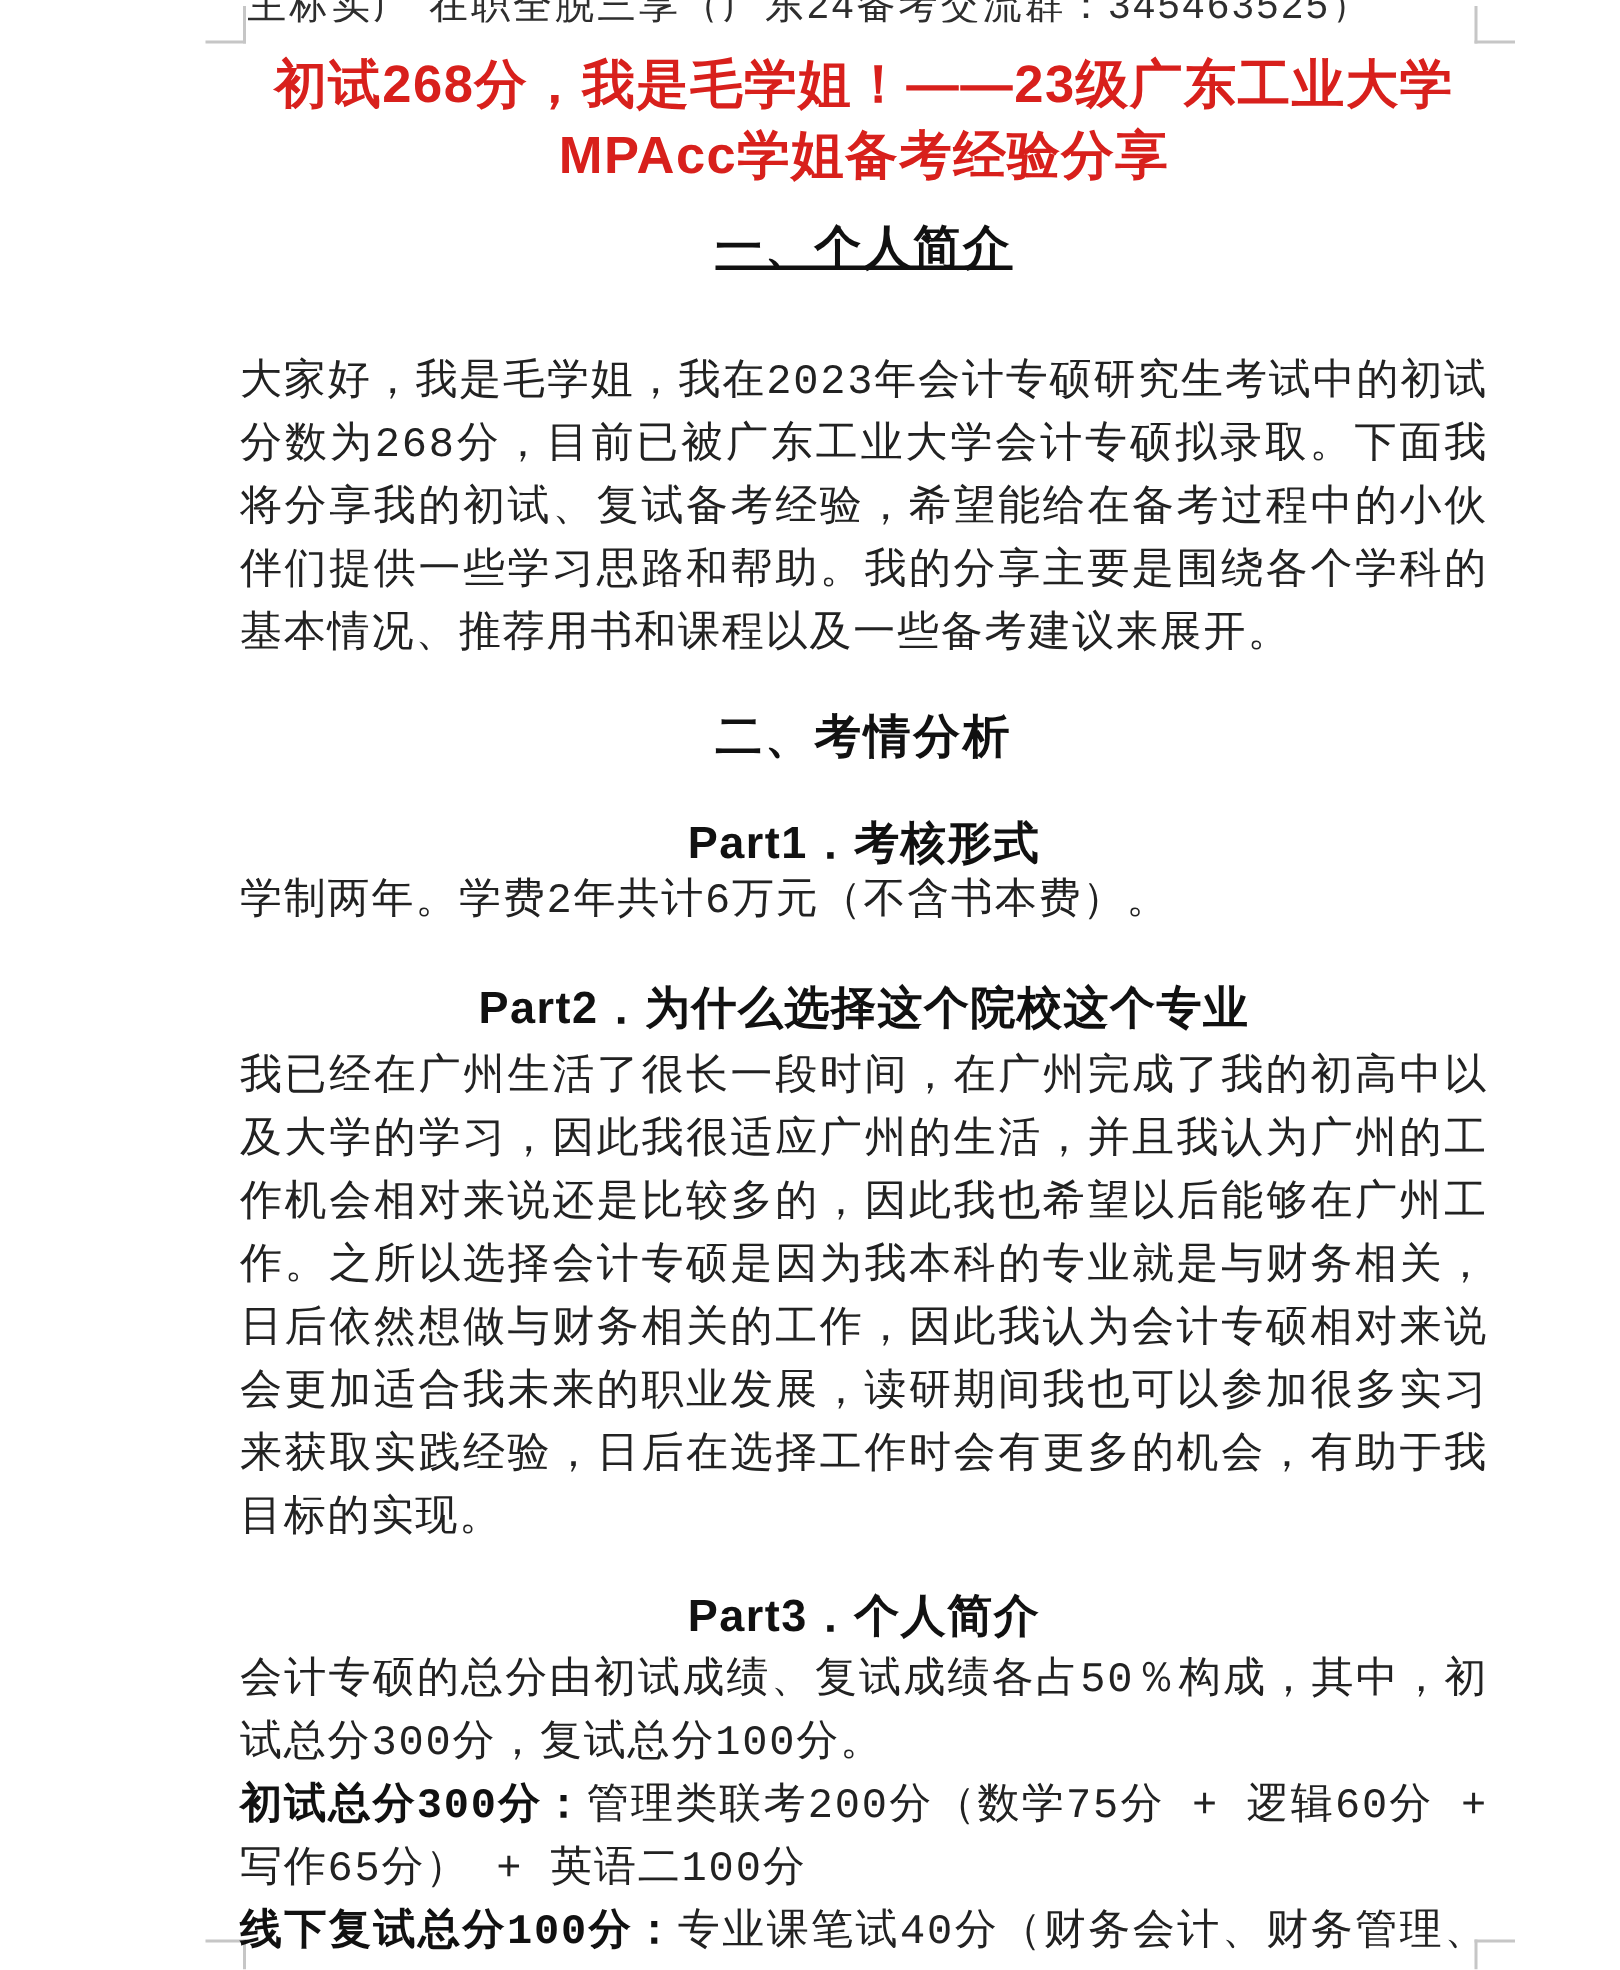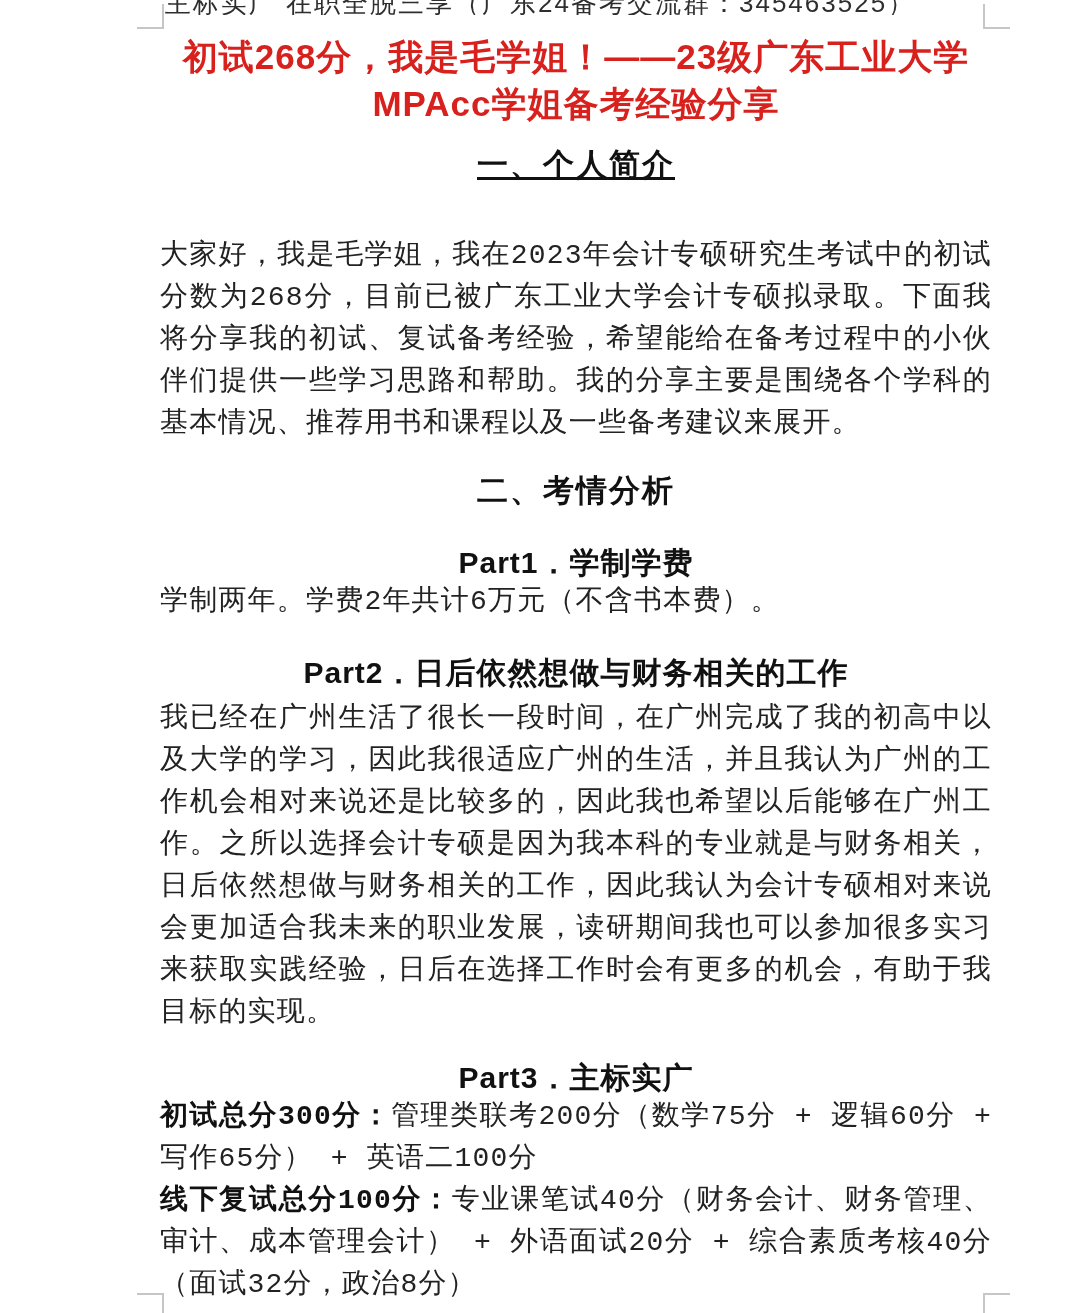--- a/index.html
+++ b/index.html
@@ -82,27 +82,28 @@
       <span style="display:block">初试268分，我是毛学姐！——23级广东工业大学</span>
       <span style="display:block">MPAcc学姐备考经验分享</span>
     </h1>
 
     <h2 class="sec" id="h-s1">一、个人简介</h2>
 
     <p class="body" id="p-s1">大家好，我是毛学姐，我在2023年会计专硕研究生考试中的初试分数为268分，目前已被广东工业大学会计专硕拟录取。下面我将分享我的初试、复试备考经验，希望能给在备考过程中的小伙伴们提供一些学习思路和帮助。我的分享主要是围绕各个学科的基本情况、推荐用书和课程以及一些备考建议来展开。</p>
 
     <h2 class="sec" id="h-s2">二、考情分析</h2>
 
-    <h3 class="part" id="h-p1">Part1．学制学费</h3>
+    <h3 class="part" id="h-p1">Part1．考核形式</h3>
     <p class="body" id="p-part1">学制两年。学费2年共计6万元（不含书本费）。</p>
 
-    <h3 class="part" id="h-p2">Part2．日后依然想做与财务相关的工作</h3>
+    <h3 class="part" id="h-p2">Part2．为什么选择这个院校这个专业</h3>
     <p class="body" id="p-part2">我已经在广州生活了很长一段时间，在广州完成了我的初高中以及大学的学习，因此我很适应广州的生活，并且我认为广州的工作机会相对来说还是比较多的，因此我也希望以后能够在广州工作。之所以选择会计专硕是因为我本科的专业就是与财务相关，日后依然想做与财务相关的工作，因此我认为会计专硕相对来说会更加适合我未来的职业发展，读研期间我也可以参加很多实习来获取实践经验，日后在选择工作时会有更多的机会，有助于我目标的实现。</p>
 
-    <h3 class="part" id="h-p3">Part3．主标实广</h3>
+    <h3 class="part" id="h-p3">Part3．个人简介</h3>
+    <p class="body" id="p-part3">会计专硕的总分由初试成绩、复试成绩各占50％构成，其中，初试总分300分，复试总分100分。</p>
 
     <p class="body"><b>初试总分300分：</b><span>管理类联考200分（数学75分 + 逻辑60分 + 写作65分） + 英语二100分</span></p>
 
     <p class="body"><b>线下复试总分100分：</b><span>专业课笔试40分（财务会计、财务管理、审计、成本管理会计） + 外语面试20分 + 综合素质考核40分（面试32分，政治8分）</span></p>
 
   </div>
 
 
 </div>
 

